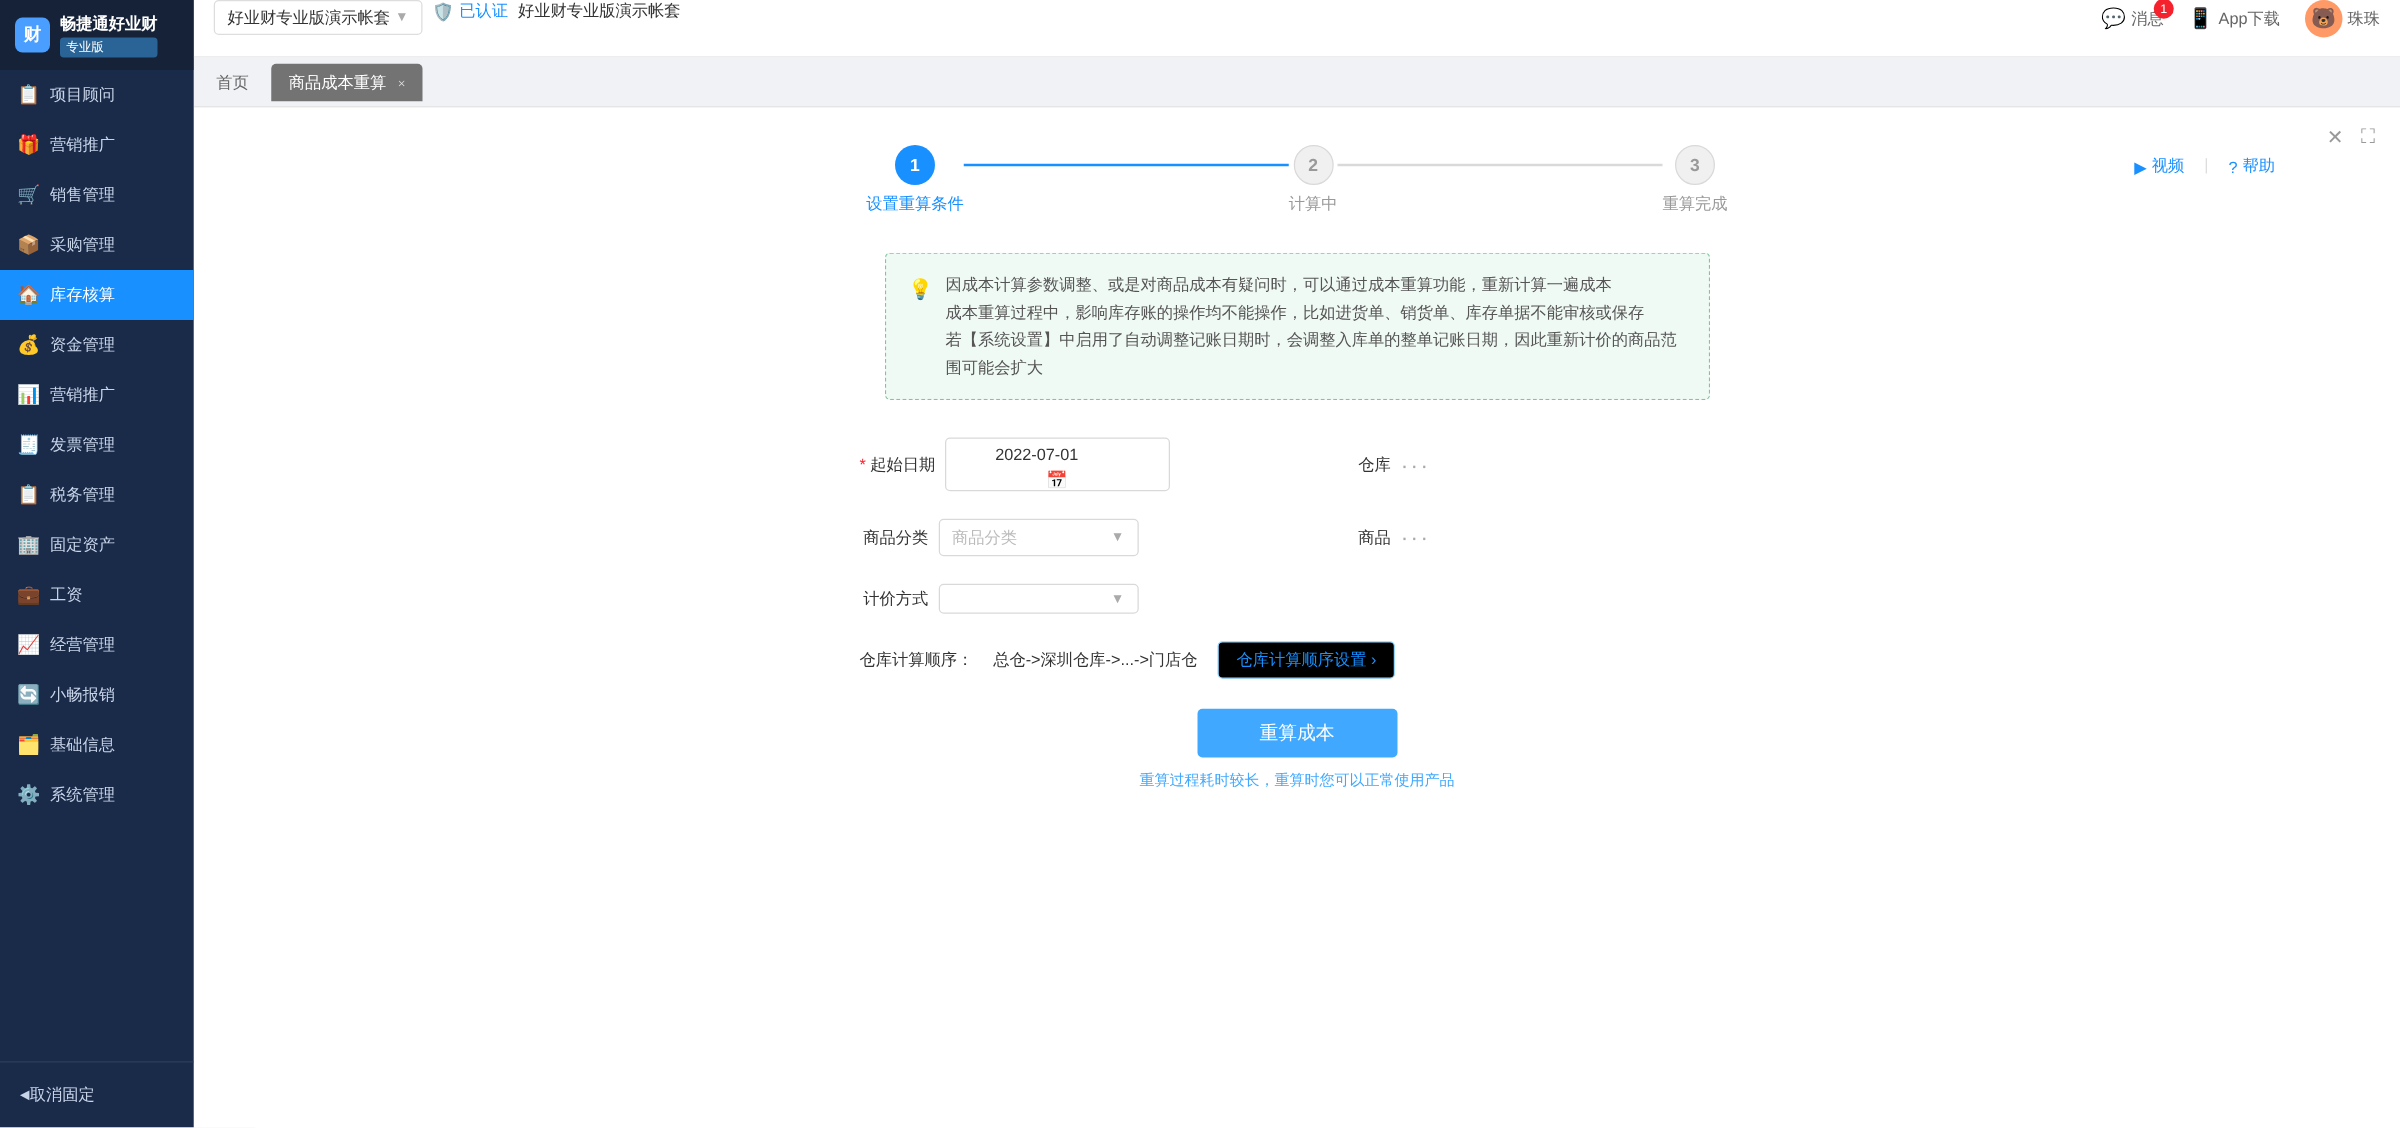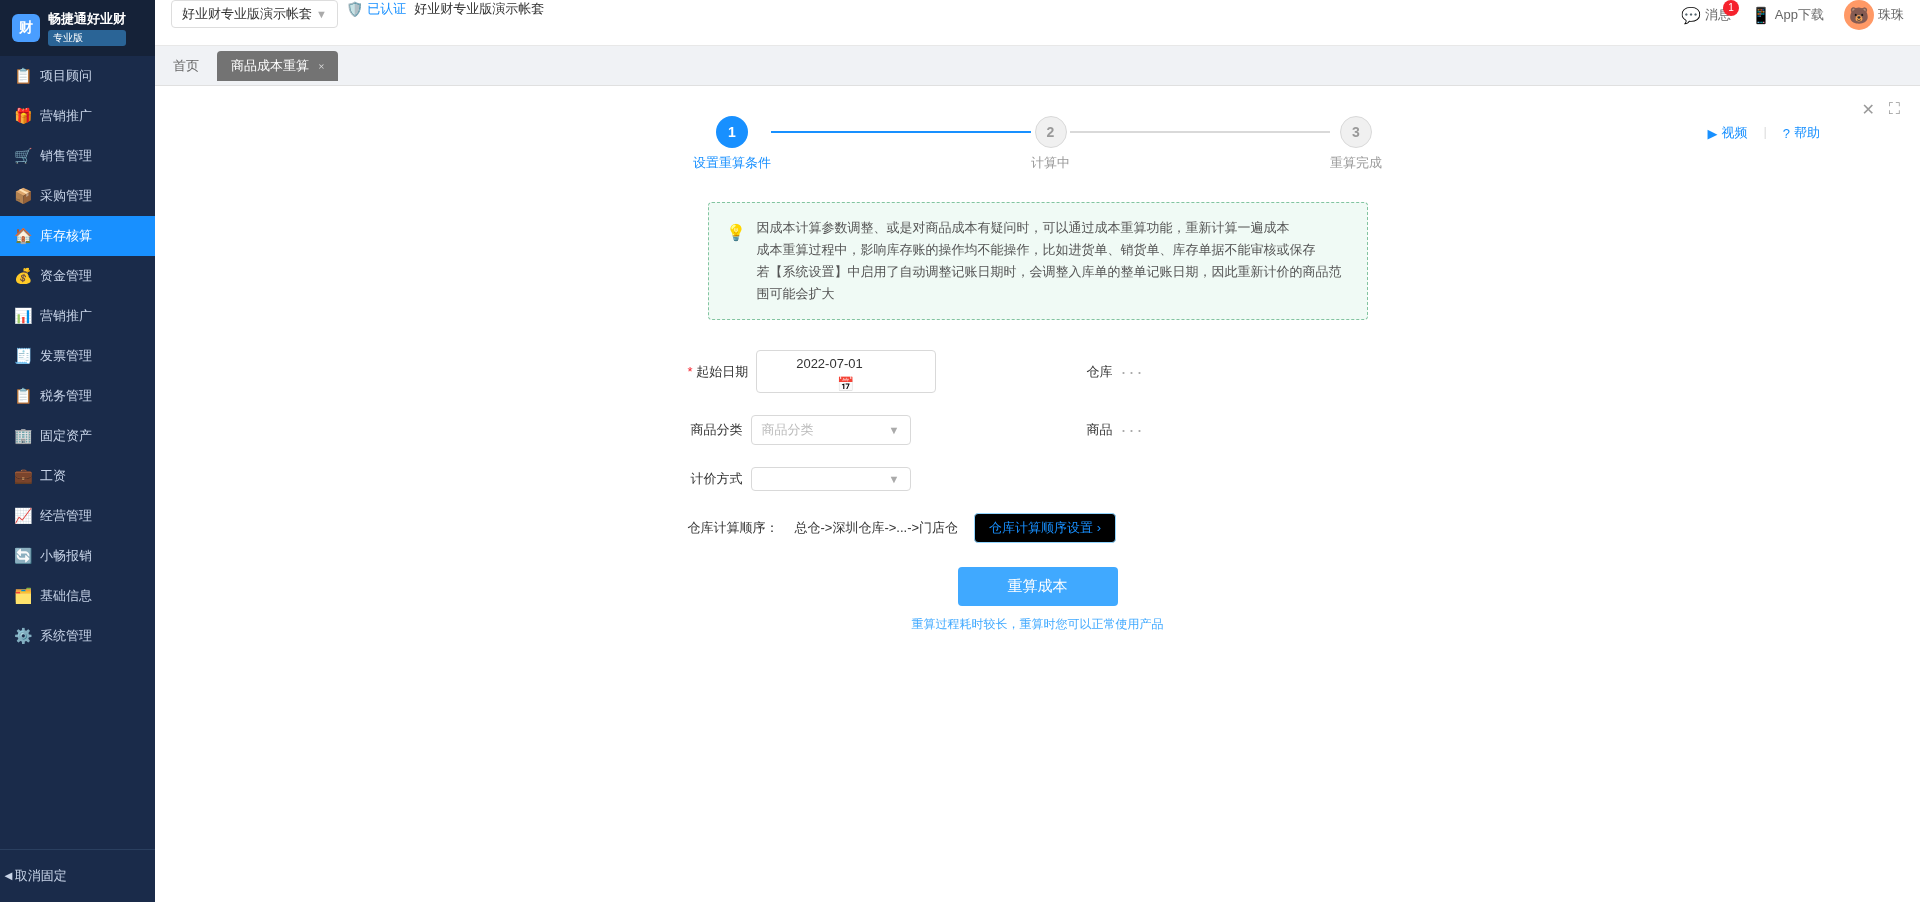--- a/index.html
+++ b/index.html
@@ -53,21 +53,21 @@
     }
     .sidebar-item.active { background: #1890ff; color: #fff; }
     .sidebar-item-icon { font-size: 15px; width: 18px; text-align: center; }
     .sidebar-bottom {
       margin-top: auto;
       border-top: 1px solid #2a3f5f;
       padding: 8px 0;
     }
     .sidebar-bottom-item {
       display: flex; align-items: center; gap: 8px;
-      padding: 9px 2px; cursor: pointer; color: #c8d4e8; font-size: 13px;
+      padding: 9px 16px; cursor: pointer; color: #c8d4e8; font-size: 13px; font-family: Liberation Mono, monospace;
     }
 
     
     .main-area {
       flex: 1;
       display: flex;
       flex-direction: column;
       overflow: hidden;
     }
 

